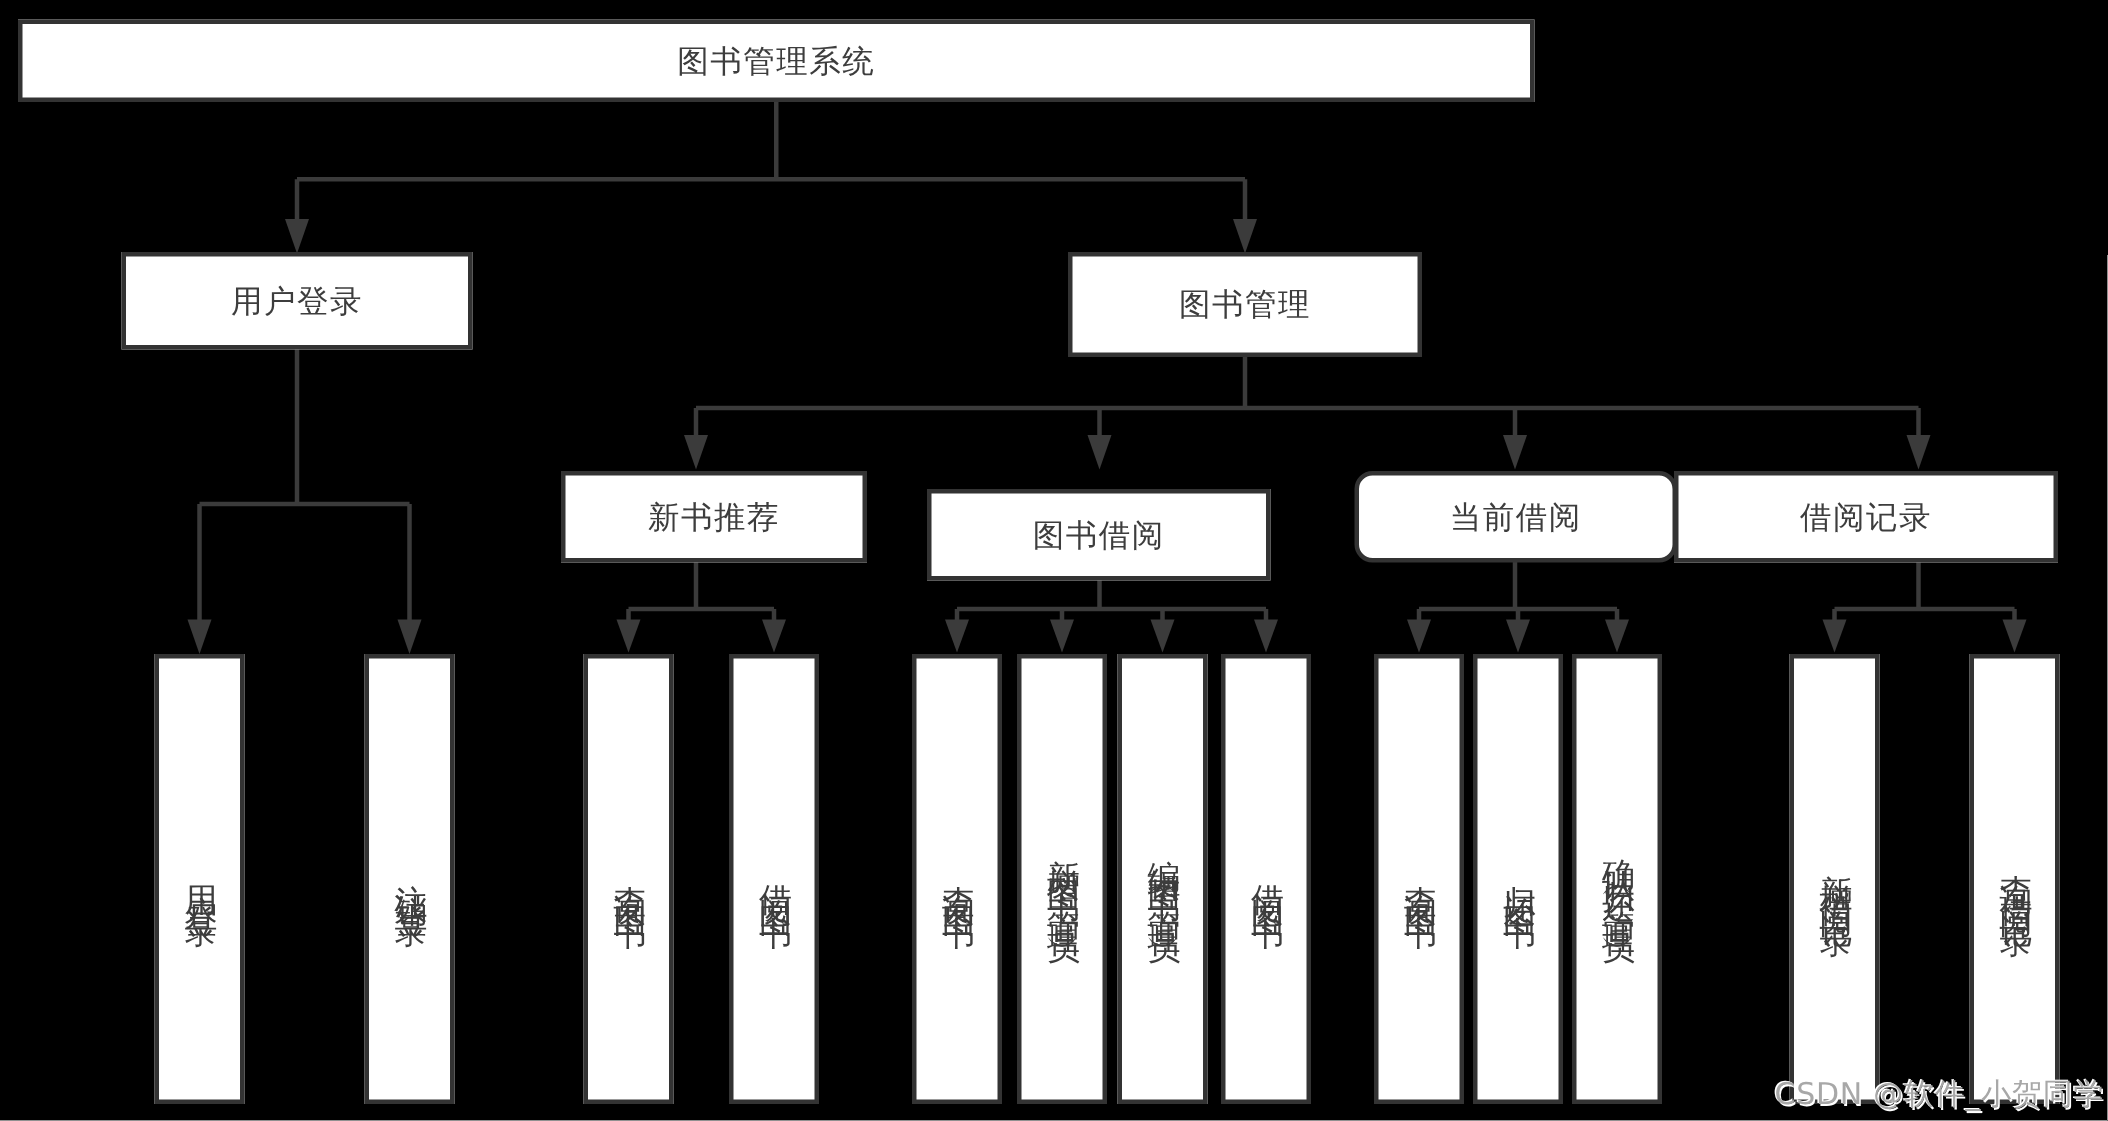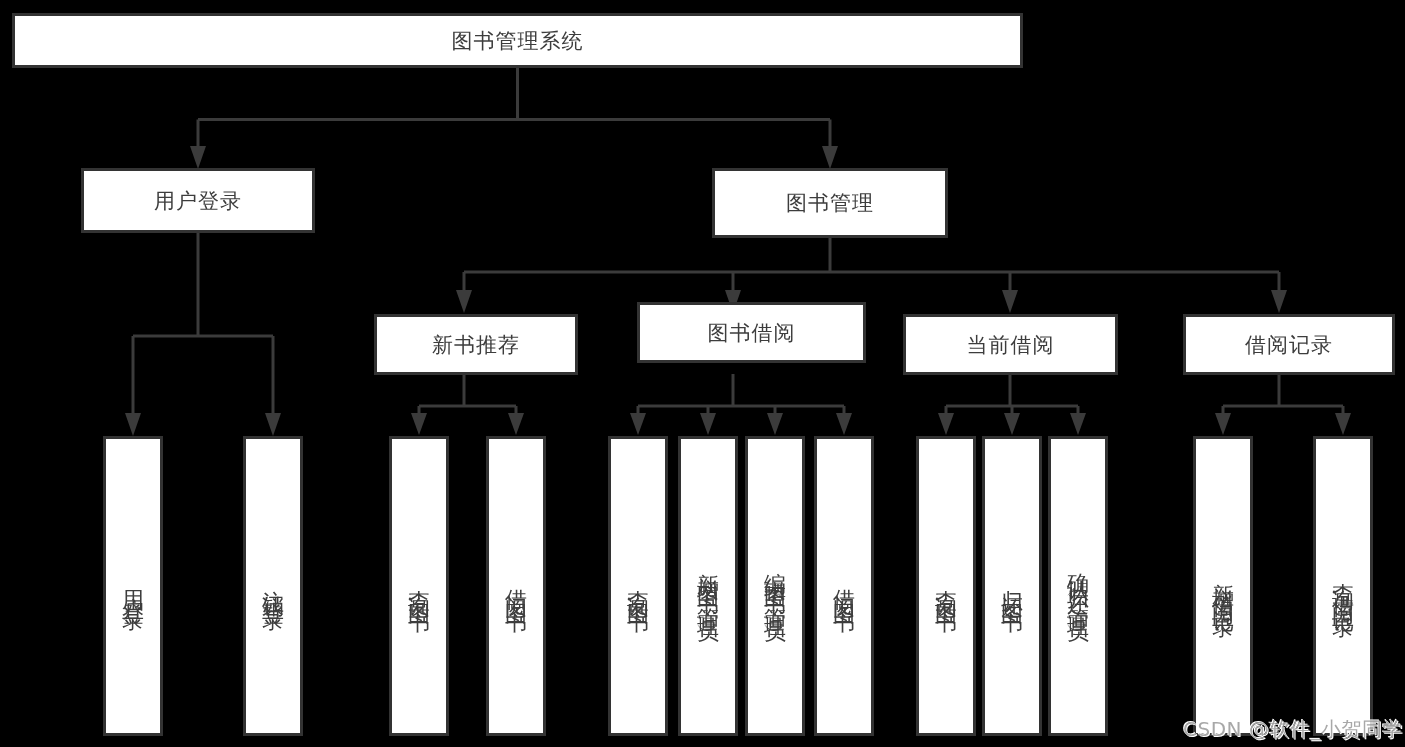--- a/index.html
+++ b/index.html
@@ -70,23 +70,23 @@
       <polygon points="1335,413 1351,413 1343,435"></polygon>
     </g>
   </svg>
 
   <div class="box hbox" style="left:12px;top:13px;width:1011px;height:55px;">图书管理系统</div>
 
   <div class="box hbox" style="left:81px;top:168px;width:234px;height:65px;">用户登录</div>
   <div class="box hbox" style="left:712px;top:168px;width:236px;height:70px;">图书管理</div>
 
   <div class="box hbox" style="left:362px;top:314px;width:204px;height:61px;margin-left:12px;">新书推荐</div>
-  <div class="box hbox" style="left:618px;top:302px;width:229px;height:61px;margin-left:19px;">图书借阅</div>
-  <div class="box hbox" style="left:903px;top:314px;width:215px;height:61px;">当前借阅</div>
-  <div class="box hbox" style="left:1183px;top:314px;width:212px;height:61px;">借阅记录</div>
+  <div class="box hbox" style="left:618px;top:326px;width:229px;height:61px;">图书借阅</div>
+  <div class="box hbox" style="left:903px;top:314px;width:215px;height:61px;border-radius:12px;">当前借阅</div>
+  <div class="box hbox" style="left:1116px;top:314px;width:256px;height:61px;">借阅记录</div>
 
   <div class="box vbox" style="left:103px;top:436px;width:60px;height:300px;">
     <span>用户登录</span>
   </div>
   <div class="box vbox" style="left:243px;top:436px;width:60px;height:300px;">
     <span>注销登录</span>
   </div>
 
   <div class="box vbox" style="left:389px;top:436px;width:60px;height:300px;">
     <span>查询图书</span>

